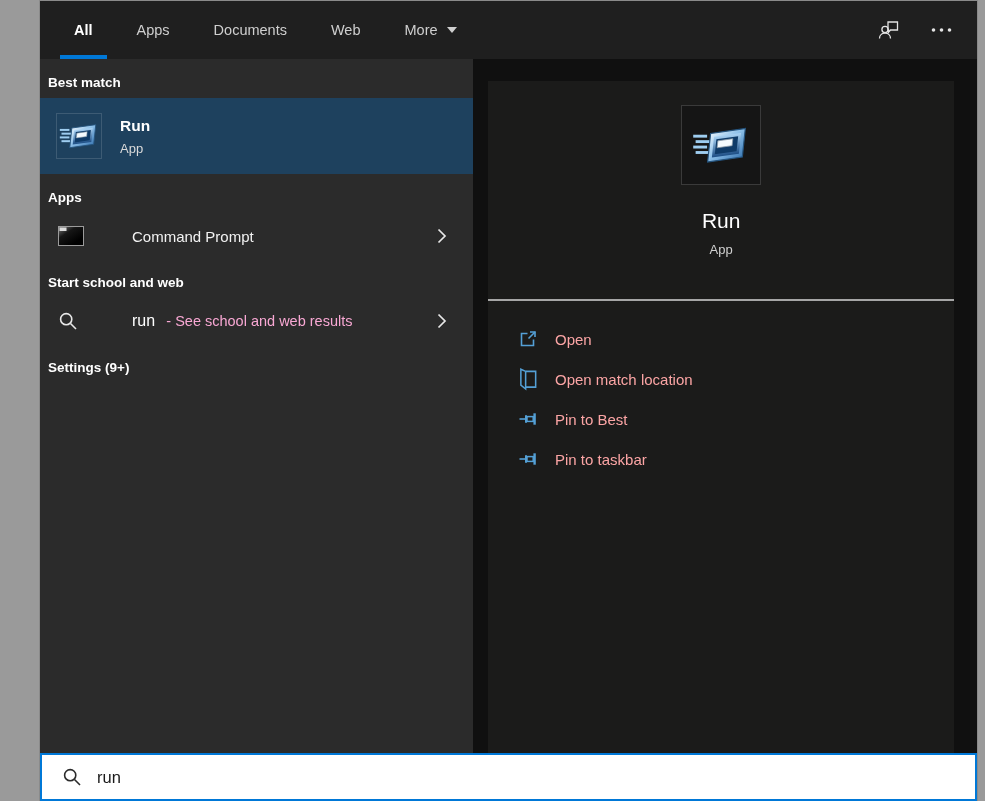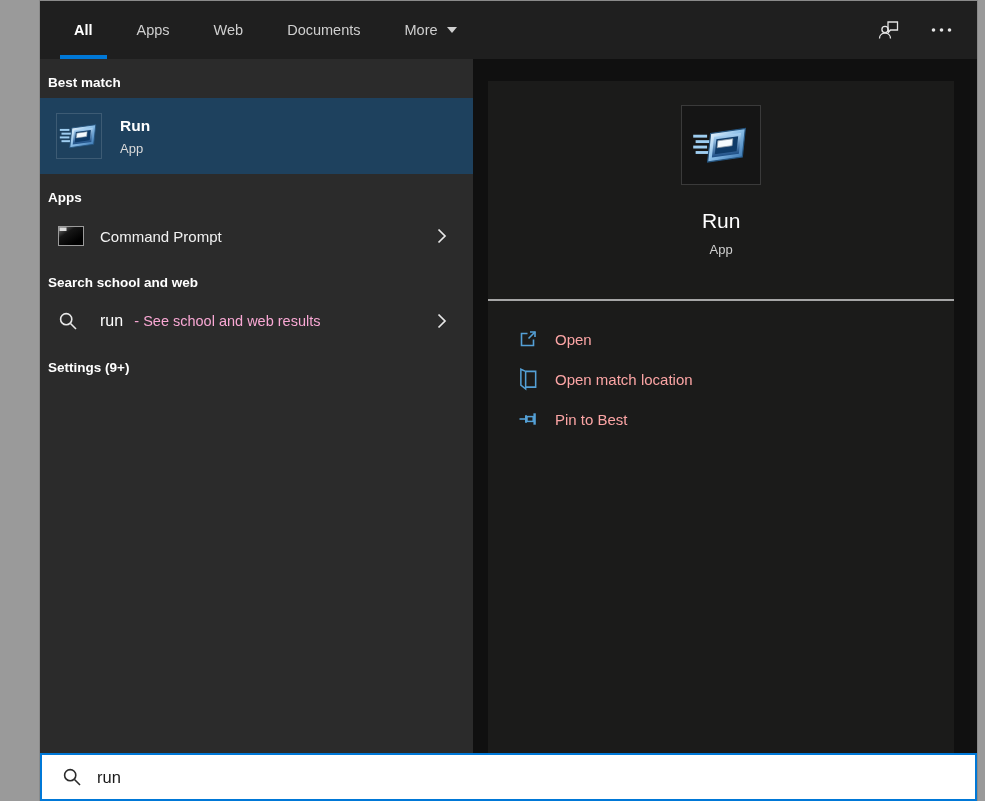--- a/index.html
+++ b/index.html
@@ -33,21 +33,21 @@
   .section-label.first { margin-top:4px; }
 
   .best-match-row { height:76px; background:#1e415e; display:flex; align-items:center;
     padding-left:16px; margin-top:6px; }
   .bm-iconbox { width:46px; height:46px; border:1px solid rgba(255,255,255,0.14);
     display:flex; align-items:center; justify-content:center; }
   .bm-text { margin-left:18px; }
   .bm-title { color:#ffffff; font-size:15.5px; font-weight:bold; }
   .bm-sub { color:#dadada; font-size:13px; margin-top:6px; }
 
-  .result-row { height:46px; display:flex; align-items:center; padding:0 26px 0 18px; }
+  .result-row { height:46px; display:flex; align-items:center; padding:0 26px 0 18px;gap:32px; }
   .result-icon { width:26px; display:flex; align-items:center; justify-content:flex-start; }
   .result-label { color:#f2f2f2; font-size:15px; margin-left:16px; flex:1; white-space:nowrap; }
   .web-query { color:#ffffff; font-size:16px; }
   .web-suffix { color:#f9a8d4; font-size:14.5px; margin-left:7px; }
 
   .right-panel { flex:1 1 auto; background:#101010; padding:22px 23px 0 15px; min-width:0; }
   .preview-card { background:#1b1b1a; height:100%; padding-top:24px; }
   .pv-iconbox { width:80px; height:80px; margin:0 auto; border:1px solid #3a3a3a;
     background:#151515; display:flex; align-items:center; justify-content:center; }
   .pv-title { text-align:center; color:#ffffff; font-size:21px; margin-top:24px; }
@@ -153,24 +153,24 @@
 
   <div class="header">
     <div class="tab active">
       <span>All</span>
       <span class="underline"></span>
     </div>
     <div class="tab">
       <span>Apps</span>
     </div>
     <div class="tab">
+      <span>Documents</span>
+    </div>
+    <div class="tab">
       <span>Web</span>
-    </div>
-    <div class="tab">
-      <span>Documents</span>
     </div>
     <div class="tab">
       <span>More</span>
       <span class="caret-down"></span>
     </div>
 
     <div class="header-icons">
       <span class="hicon">
         <svg width="22" height="22" viewBox="0 0 22 22">
             <use href="#feedback-glyph"></use>
@@ -211,21 +211,21 @@
             </svg>
         </span>
         <span class="result-label">Command Prompt</span>
         <span>
           <svg width="10" height="16" viewBox="0 0 10 16">
               <use href="#chevron-glyph"></use>
             </svg>
         </span>
       </div>
 
-      <div class="section-label">Search school and web</div>
+      <div class="section-label">Start school and web</div>
 
       <div class="result-row">
         <span class="result-icon">
           <svg width="20" height="20" viewBox="0 0 20 20" stroke="#e8e8e8">
               <use href="#magnifier-glyph"></use>
             </svg>
         </span>
         <span class="result-label">
           <span class="web-query">run</span>
           <span class="web-suffix">- See school and web results</span>
@@ -276,20 +276,28 @@
 
           <div class="action-row">
             <span class="action-icon">
               <svg width="20" height="22" viewBox="0 0 18 22">
                   <use href="#pin-glyph"></use>
                 </svg>
             </span>
             <span class="action-label">Pin to Best</span>
           </div>
 
+          <div class="action-row">
+            <span class="action-icon">
+              <svg width="20" height="22" viewBox="0 0 18 22">
+                  <use href="#pin-glyph"></use>
+                </svg>
+            </span>
+            <span class="action-label">Pin to taskbar</span>
+          </div>
 
         </div>
       </div>
     </div>
   </div>
 
   <div class="search-bar">
     <span>
       <svg width="20" height="20" viewBox="0 0 20 20" stroke="#2b2b2b">
           <use href="#magnifier-glyph"></use>

